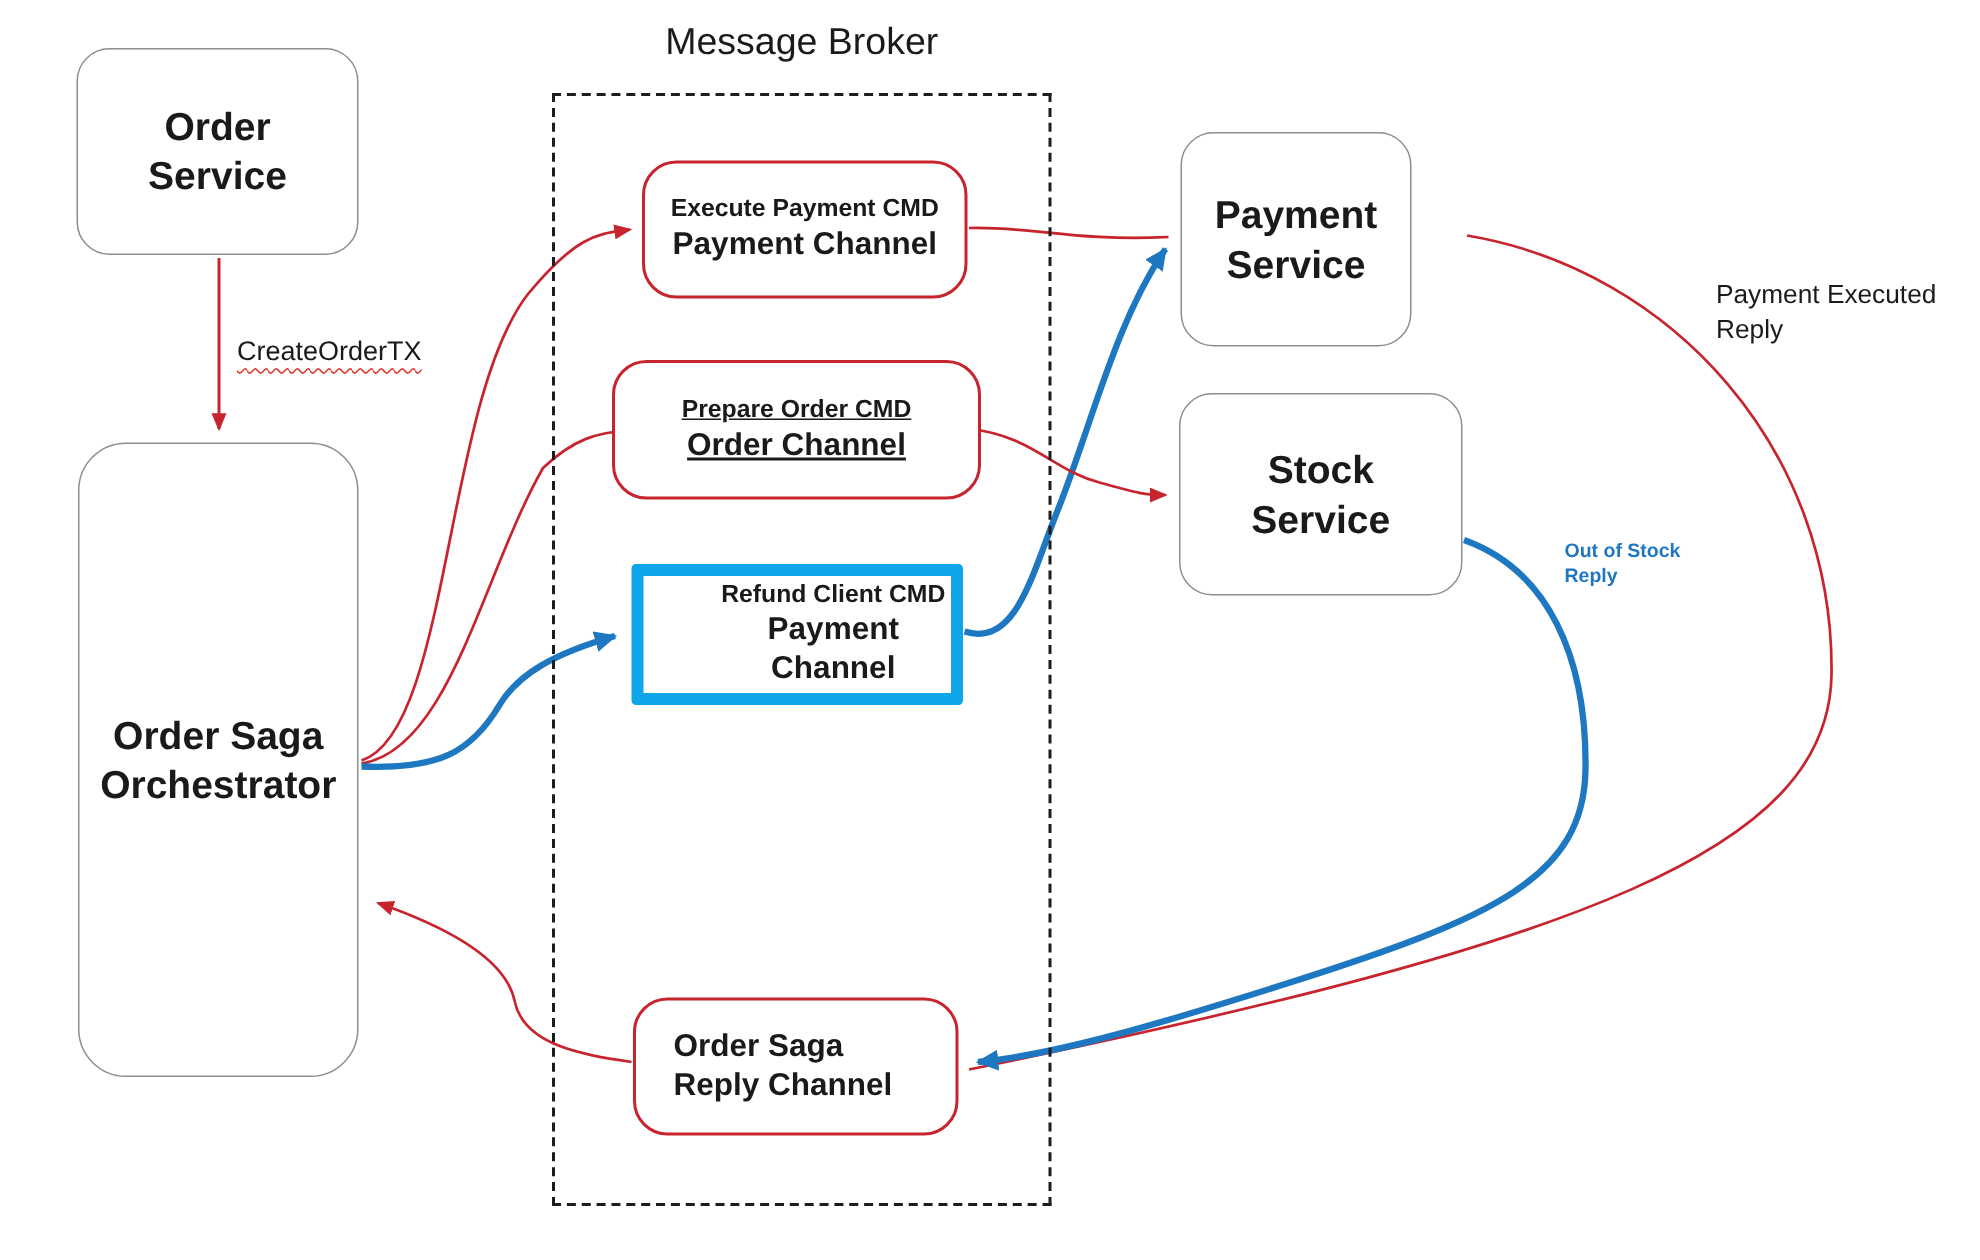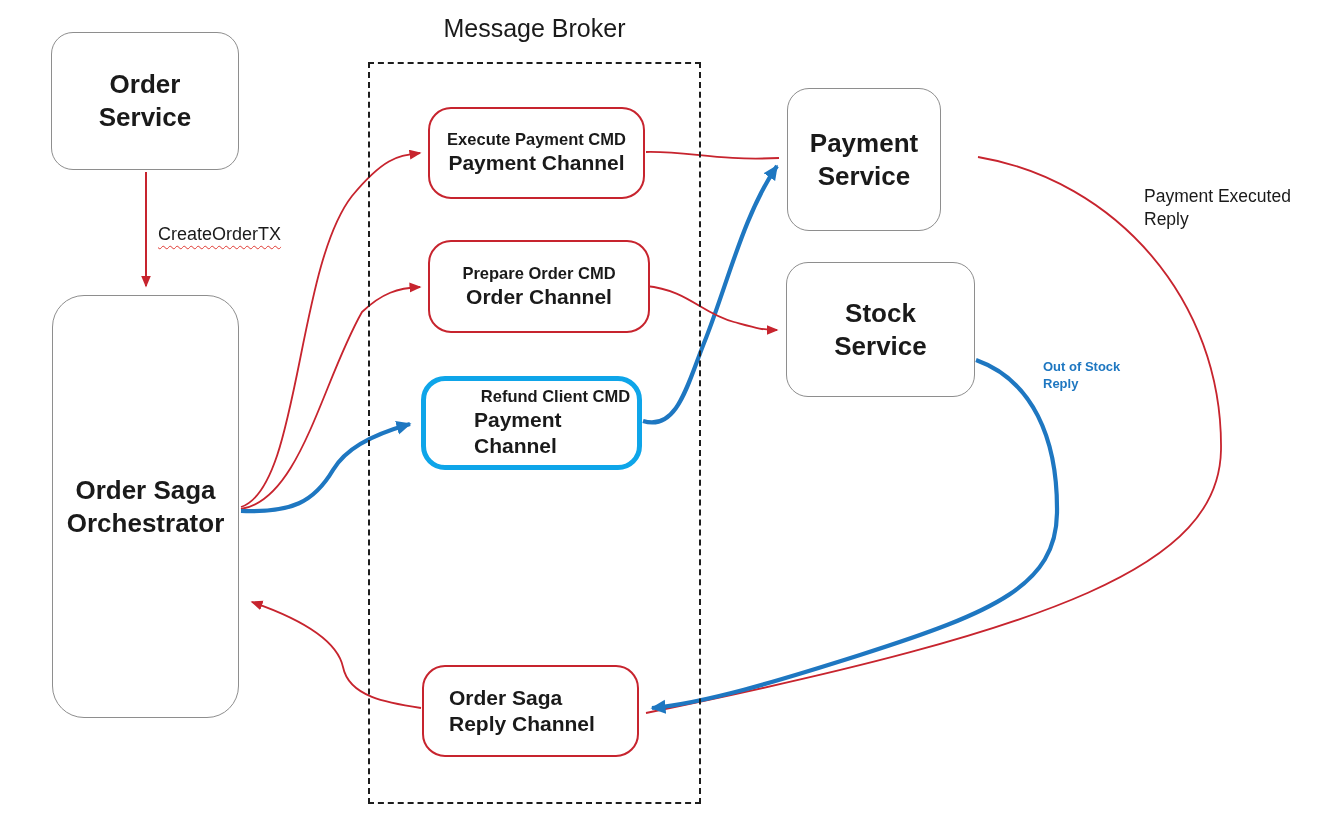--- a/index.html
+++ b/index.html
@@ -4,25 +4,25 @@
 <style>
   html,body{margin:0;padding:0;background:#ffffff;}
   #stage{
     position:relative;width:1320px;height:840px;background:#ffffff;overflow:hidden;
     font-family:"Liberation Sans","DejaVu Sans",sans-serif;color:#1a1a1a;
   }
   #edges{position:absolute;left:0;top:0;}
   .box{
     position:absolute;background:#ffffff;box-sizing:border-box;
     display:flex;flex-direction:column;align-items:center;justify-content:center;
-    text-align:left;font-weight:bold;color:#1a1a1a;line-height:1.26;
+    text-align:center;font-weight:bold;color:#1a1a1a;line-height:1.26;
   }
   .gray-box{border:1.6px solid #8e8e8e;border-radius:22px;font-size:26px;}
   .red-box{border:2.2px solid #c7242e;border-radius:23px;}
-  .blue-box{border:5px solid #0ea5e9;border-radius:24px;padding-left:48px;}
+  .blue-box{border:8px solid #0ea5e9;border-radius:3px;padding-left:48px;}
   .cmd-line1{font-size:16.5px;font-weight:bold;}
   .cmd-line2{font-size:21px;font-weight:bold;}
   .label{position:absolute;white-space:nowrap;}
   .broker-title{left:368px;top:14px;width:333px;text-align:center;font-size:25px;font-weight:normal;}
   .create-order{left:158px;top:224px;font-size:18px;
     text-decoration-line:underline;text-decoration-style:wavy;
     text-decoration-color:#e03a33;text-decoration-thickness:1px;text-underline-offset:5px;}
   .pay-exec{left:1144px;top:185px;font-size:17.5px;line-height:1.32;}
   .oos{left:1043px;top:358px;font-size:13px;line-height:1.32;font-weight:bold;color:#1e77c1;}
   .dashed-rect{
@@ -87,21 +87,21 @@
   <div class="box gray-box" style="left:786px;top:262px;width:189px;height:135px;">
     <div>Stock</div>
     <div>Service</div>
   </div>
 
   <div class="box red-box" style="left:428px;top:107px;width:217px;height:92px;">
     <div class="cmd-line1">Execute Payment CMD</div>
     <div class="cmd-line2">Payment Channel</div>
   </div>
 
-  <div class="box red-box" style="left:428px;top:240px;width:222px;height:93px;">
+  <div class="box red-box" style="left:408px;top:240px;width:246px;height:93px;text-decoration:underline;">
     <div class="cmd-line1">Prepare Order CMD</div>
     <div class="cmd-line2">Order Channel</div>
   </div>
 
   <div class="box blue-box" style="left:421px;top:376px;width:221px;height:94px;">
     <div class="cmd-line1">Refund Client CMD</div>
     <div class="cmd-line2">Payment Channel</div>
   </div>
 
   <div class="box red-box" style="left:422px;top:665px;width:217px;height:92px;align-items:flex-start;text-align:left;padding-left:25px;">

